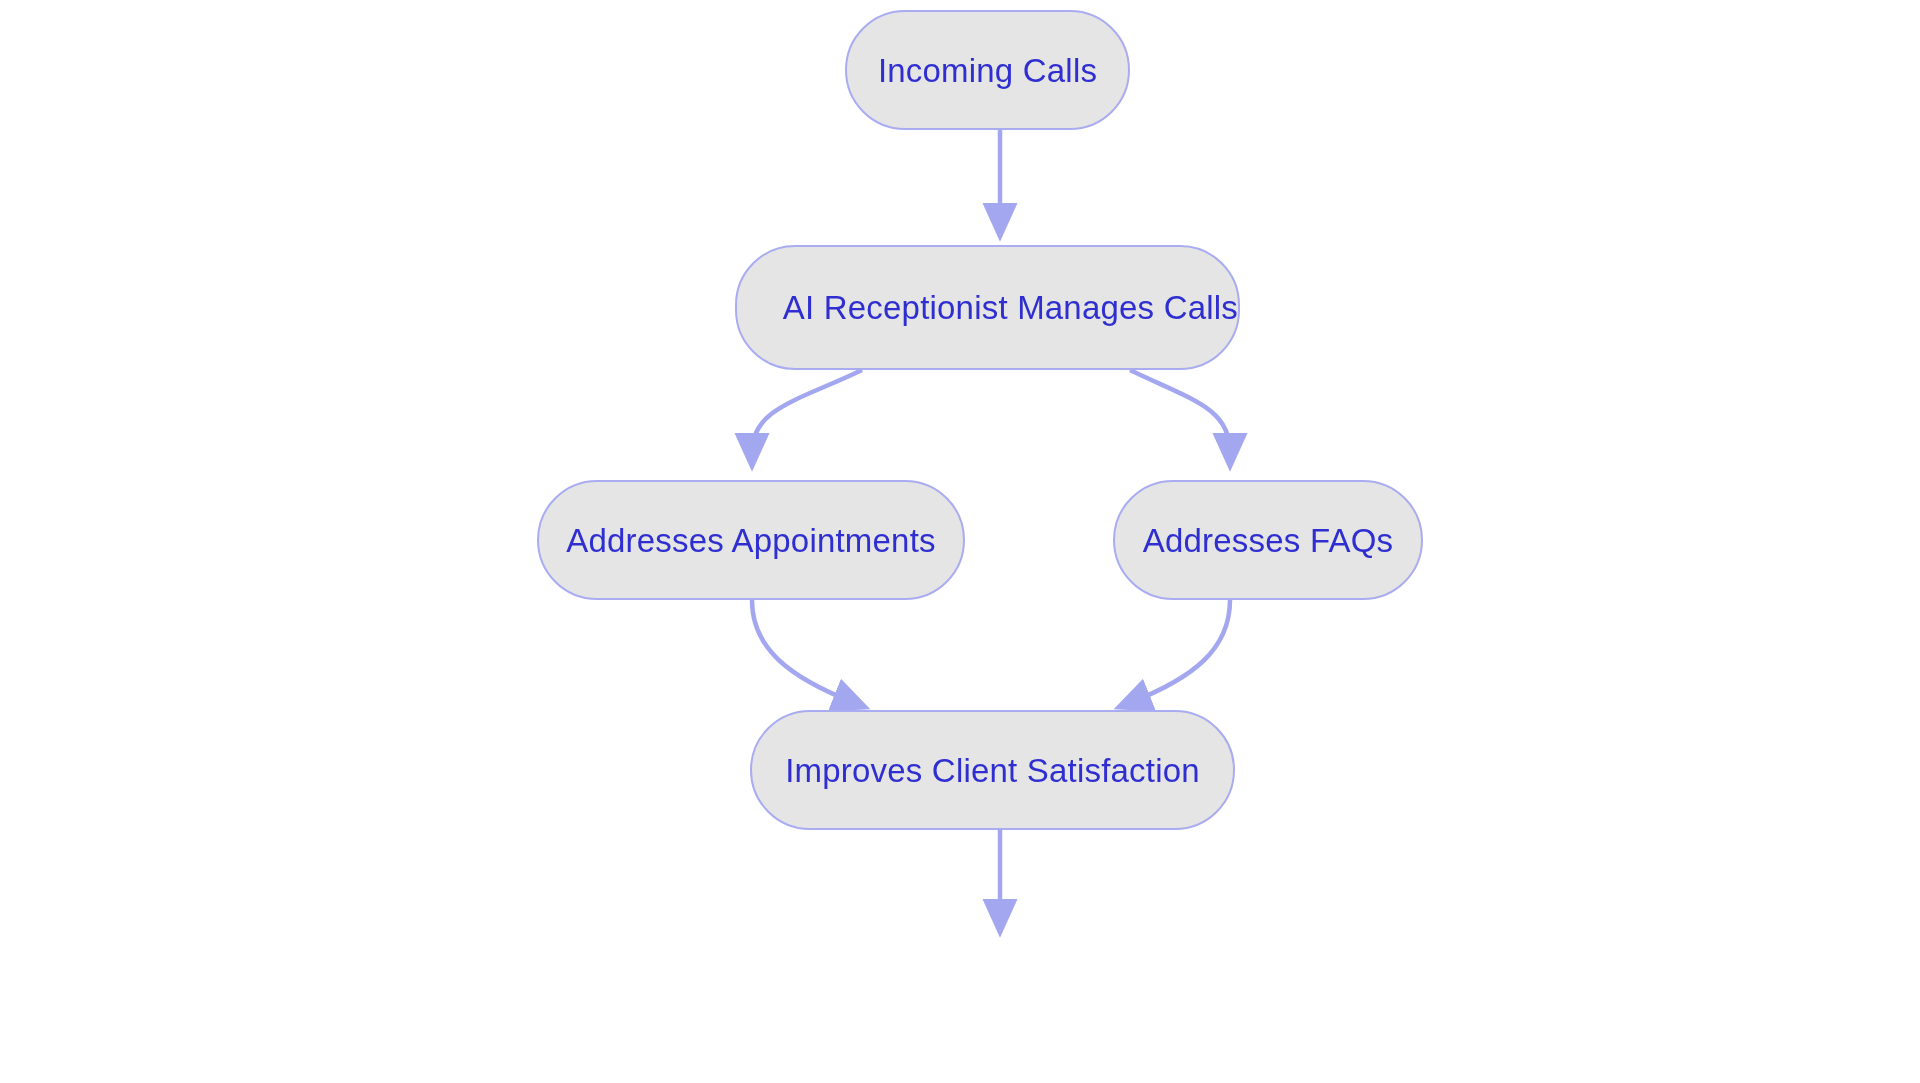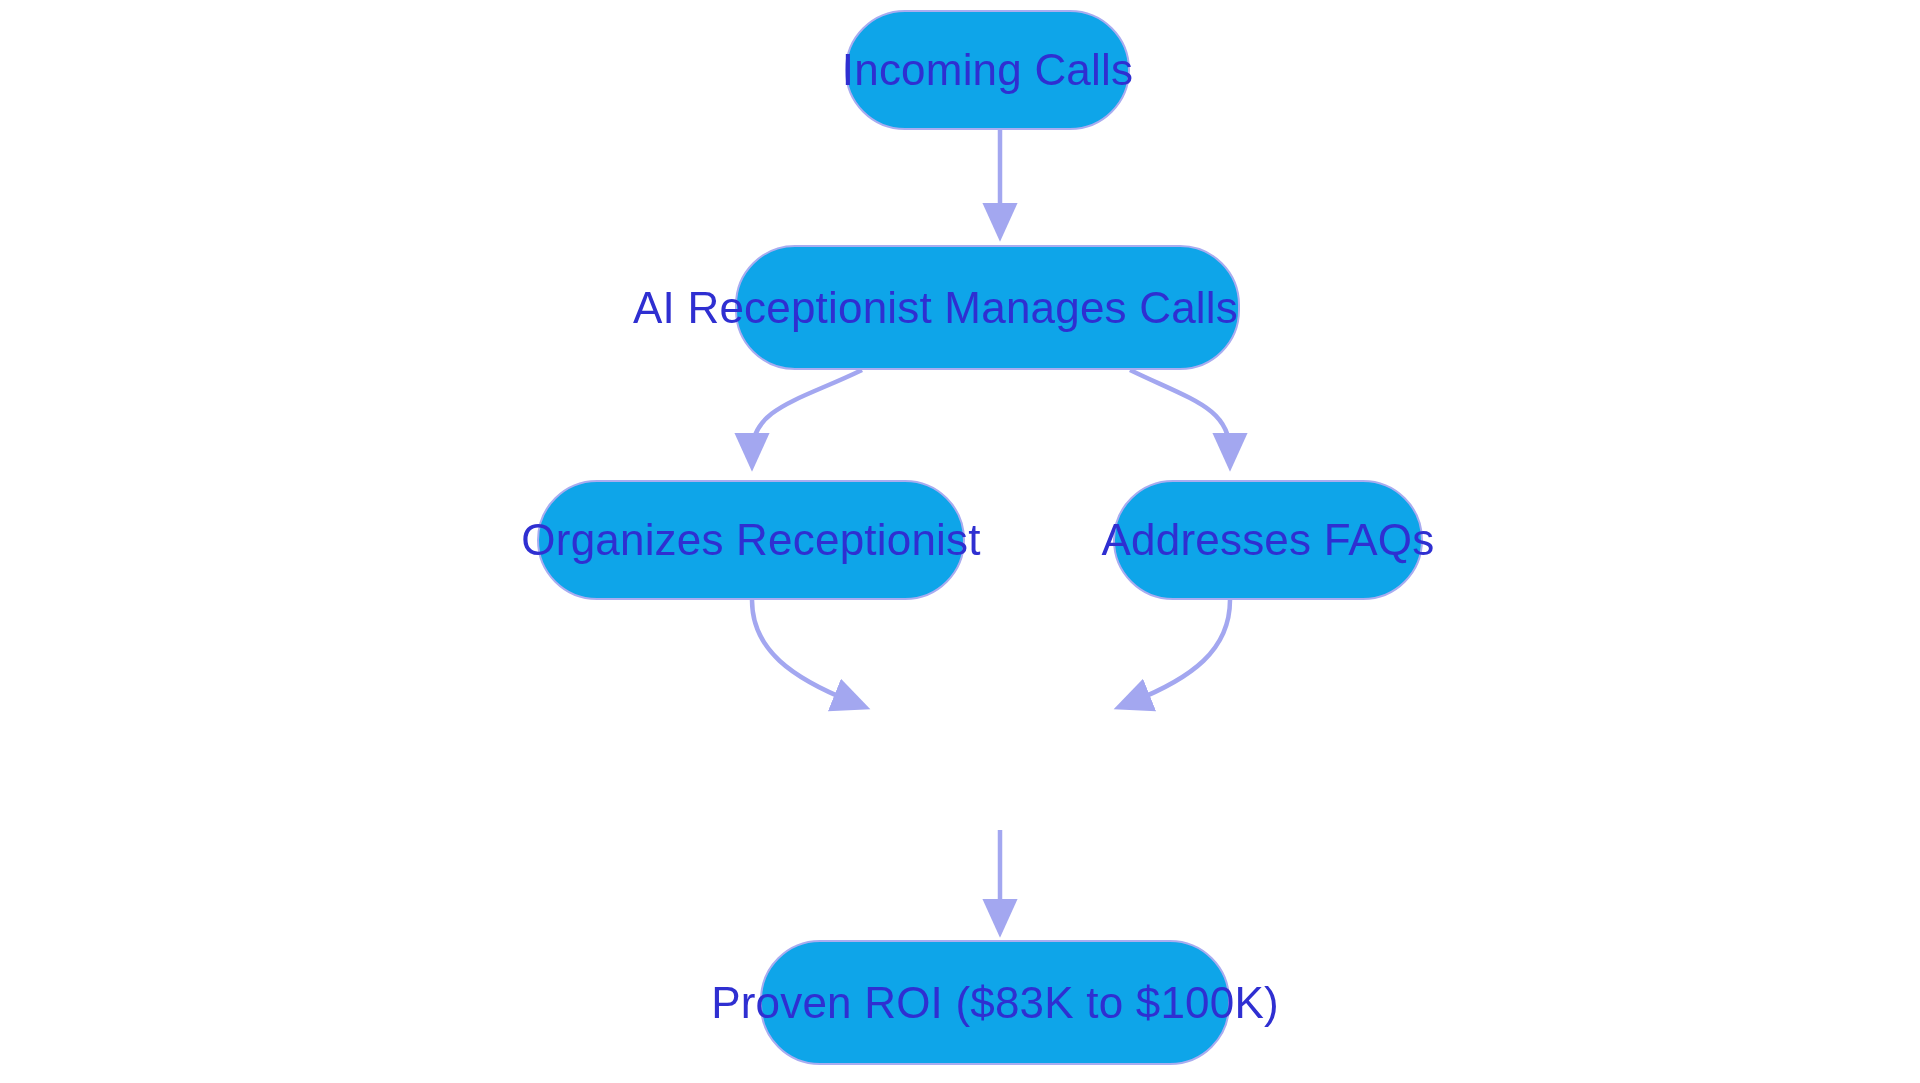--- a/index.html
+++ b/index.html
@@ -25,25 +25,25 @@
     width: 1920px;
     height: 1083px;
     pointer-events: none;
   }
   .node {
     position: absolute;
     box-sizing: border-box;
     display: flex;
     align-items: center;
     justify-content: center;
-    background: #0ea5e9;
+    background: #e5e5e5;
     border: 2px solid #a9acf0;
     border-radius: 60px;
     color: #2f2fd1;
-    font-size: 44px;
+    font-size: 33px;
     font-weight: 400;
     letter-spacing: 0.2px;
     white-space: nowrap;
     z-index: 2;
   }
   .node-label {
     color: #2f2fd1;
     line-height: 1;
   }
 </style>
@@ -74,25 +74,25 @@
 
   <div class="node" style="left:845px; top:10px; width:285px; height:120px;">
     <span class="node-label">Incoming Calls</span>
   </div>
 
   <div class="node" style="left:735px; top:245px; width:505px; height:125px;justify-content:flex-end;">
     <span class="node-label">AI Receptionist Manages Calls</span>
   </div>
 
   <div class="node" style="left:537px; top:480px; width:428px; height:120px;">
-    <span class="node-label">Organizes Receptionist</span>
+    <span class="node-label">Addresses Appointments</span>
   </div>
 
   <div class="node" style="left:1113px; top:480px; width:310px; height:120px;">
     <span class="node-label">Addresses FAQs</span>
   </div>
 
+  <div class="node" style="left:750px; top:710px; width:485px; height:120px;">
+    <span class="node-label">Improves Client Satisfaction</span>
+  </div>
 
-  <div class="node" style="left:760px; top:940px; width:470px; height:125px;">
-    <span class="node-label">Proven ROI ($83K to $100K)</span>
-  </div>
 
 </div>
 
 </body></html>

